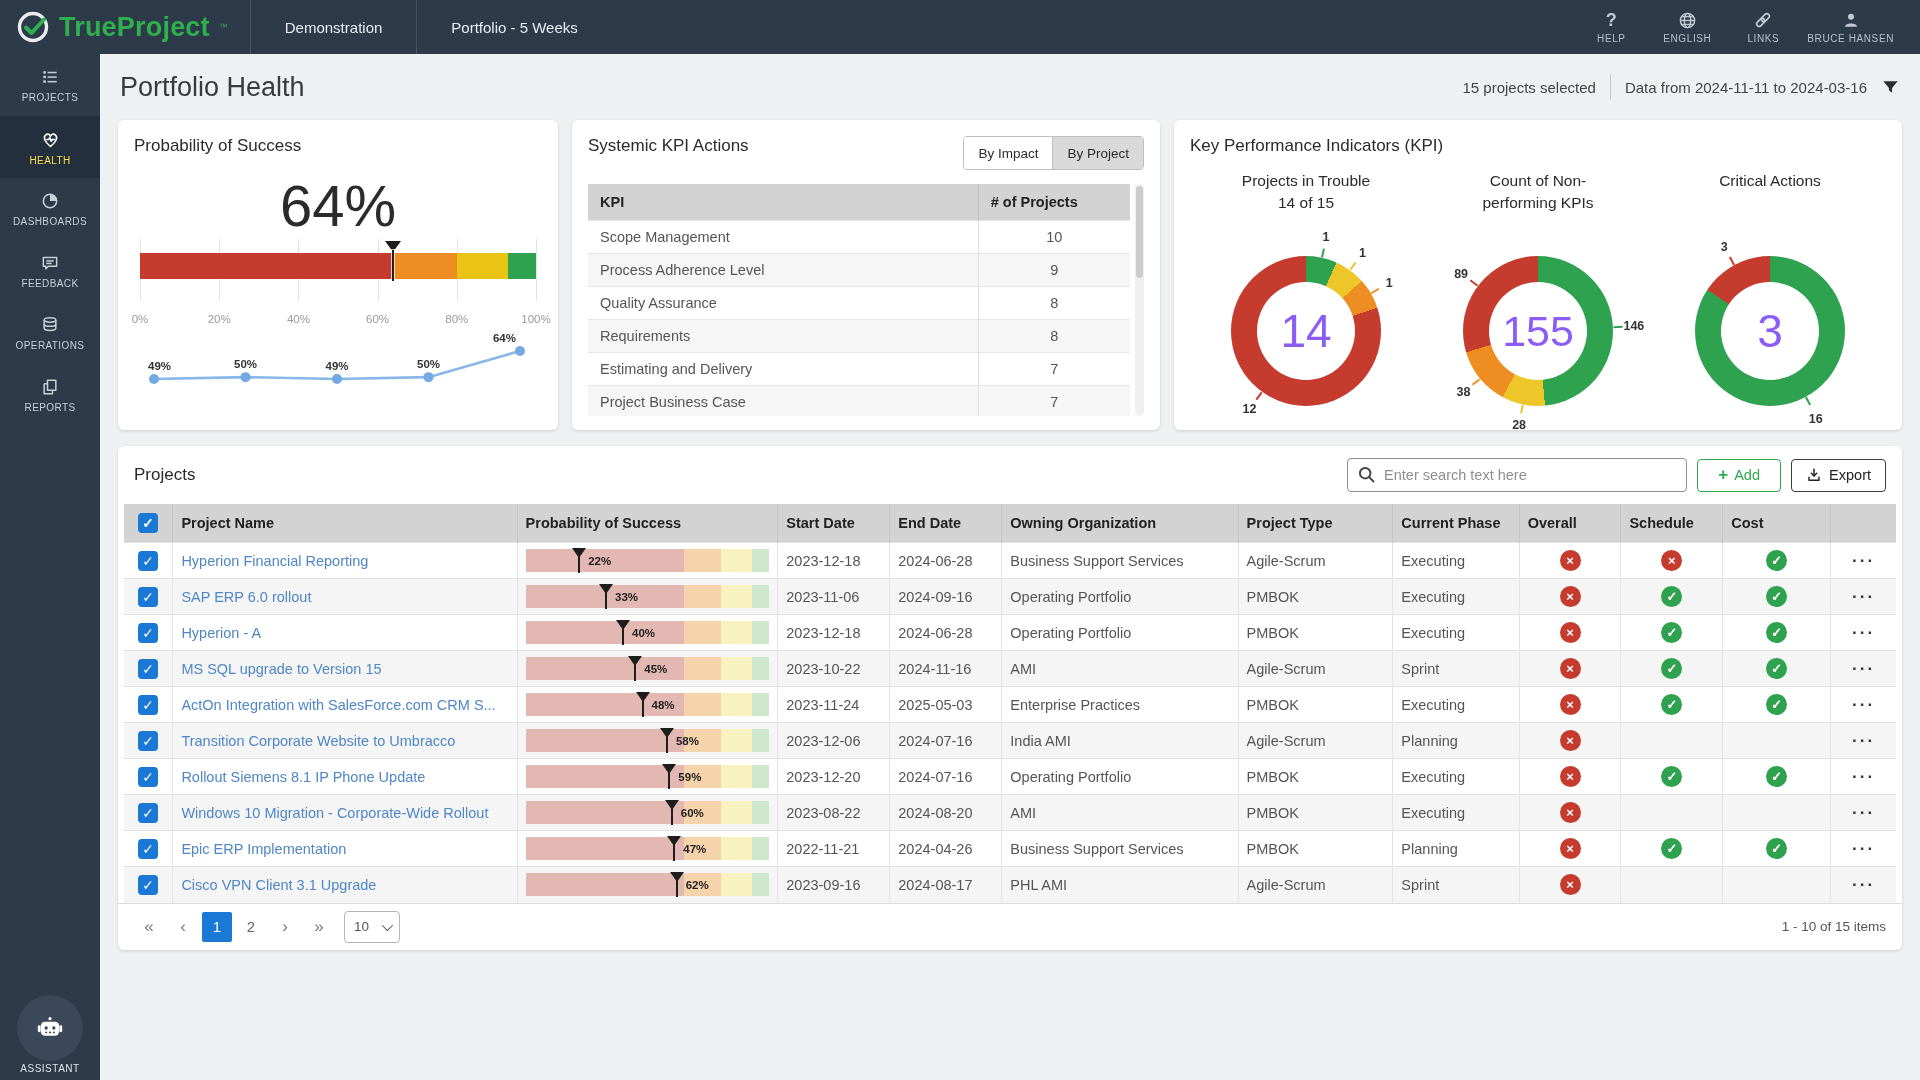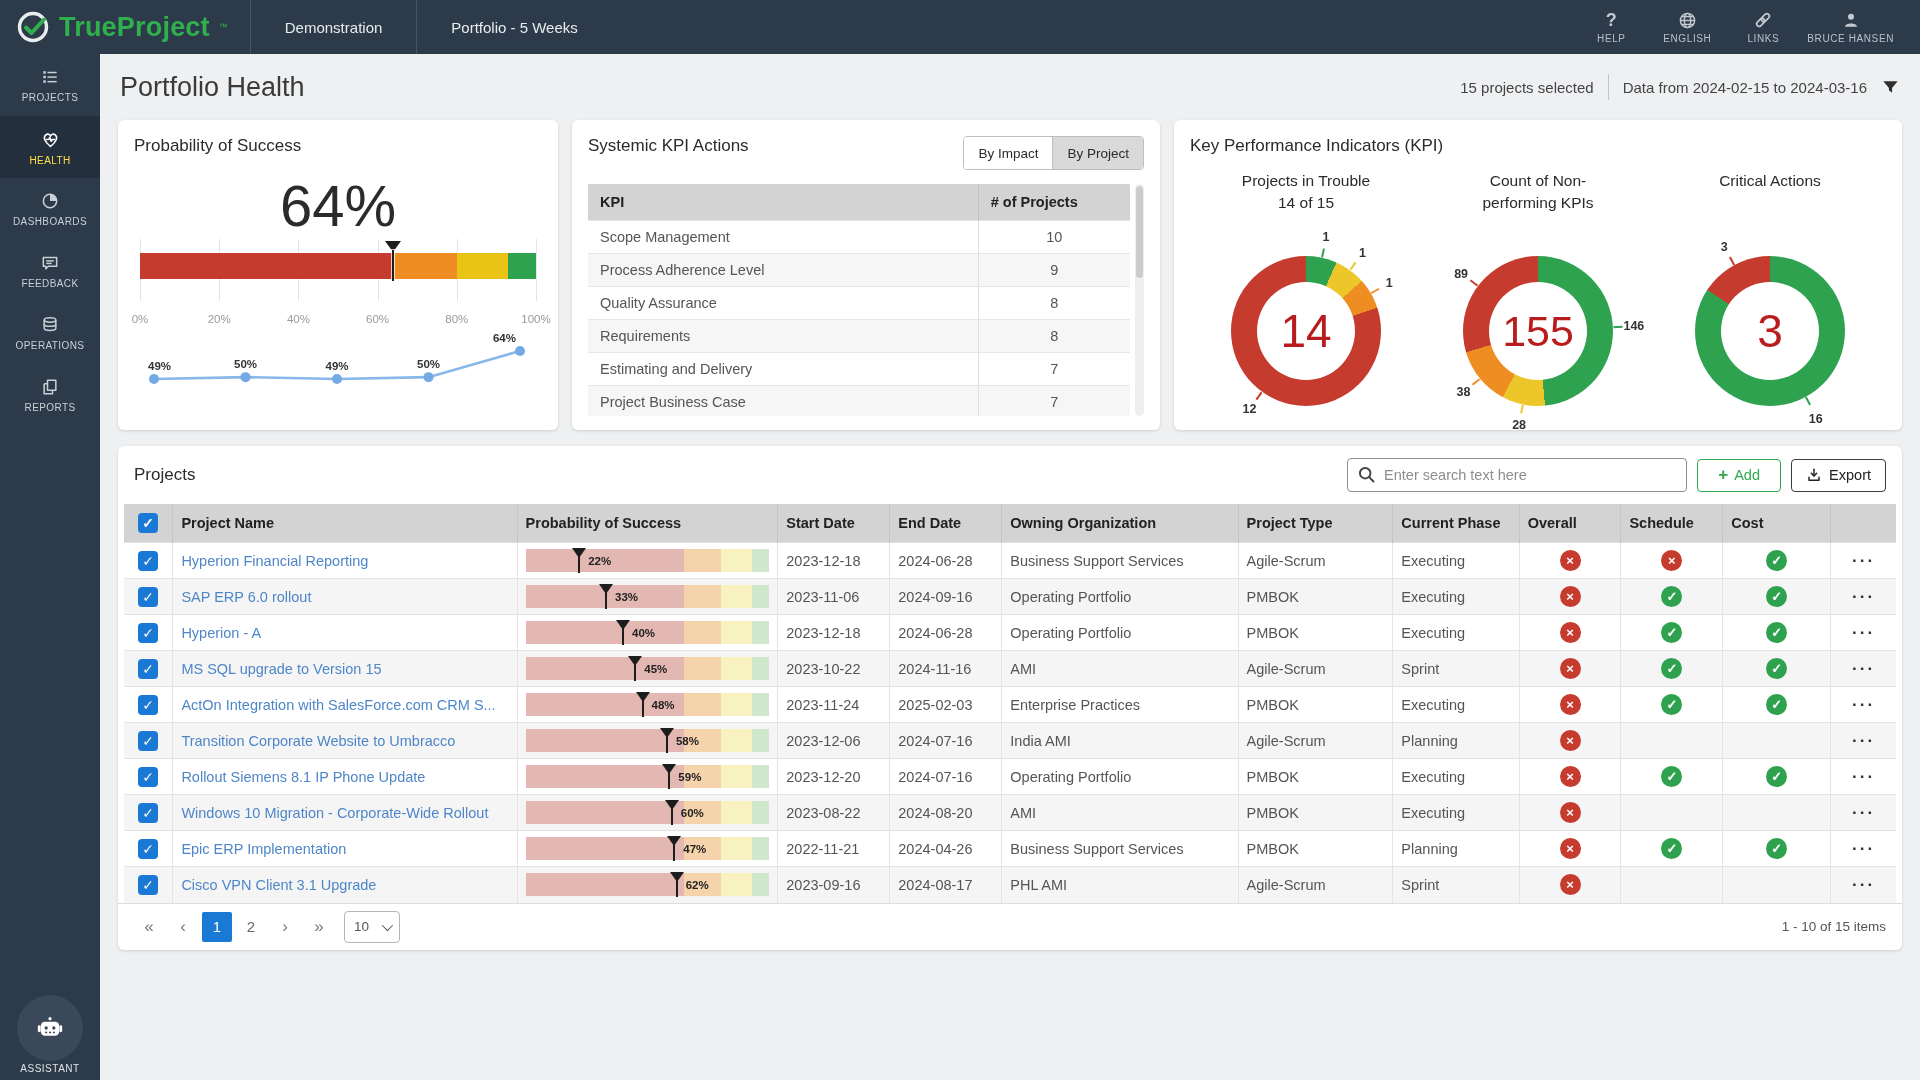--- a/index.html
+++ b/index.html
@@ -82,21 +82,21 @@
 
   
   .card-kpi { flex:1; }
   .donut-row { display:flex; margin-top:14px; }
   .donut-col { flex:1; display:flex; flex-direction:column; align-items:center; }
   .donut-title { height:52px; text-align:center; font-size:15.5px; color:#2b2b2b; line-height:1.45; }
   .donut-wrap { position:relative; width:150px; height:150px; margin-top:34px; }
   .donut-ring { position:absolute; inset:0; border-radius:50%; }
   .donut-ring:before { content:""; position:absolute; inset:26px; background:#fff; border-radius:50%; }
   .donut-center { position:absolute; inset:0; display:flex; align-items:center; justify-content:center;
-    font-size:46px; color:#b91c1c; }
+    font-size:46px; color:#8b5cf6; }
   .donut-lbl { position:absolute; transform:translate(-50%,-50%); font-size:12.5px; font-weight:700; color:#333; }
   .donut-tick { position:absolute; width:9px; height:2px; }
 
   
   .projects-panel { margin:16px 18px 0 18px; background:#fff; border-radius:6px;
     box-shadow:0 1px 3px rgba(0,0,0,.14); padding:0 0 0 0; }
   .proj-head { display:flex; align-items:center; padding:12px 16px; }
   .proj-title { font-size:17px; color:#2b2b2b; }
   .proj-tools { margin-left:auto; display:flex; align-items:center; gap:10px; }
   .searchbox { position:relative; width:340px; }
@@ -286,21 +286,21 @@
     <span class="lbl">ASSISTANT</span>
   </div>
 </div>
 
 <div class="main">
   <div class="page-head">
     <div class="page-title">Portfolio Health</div>
     <div class="head-right">
       <span>15 projects selected</span>
       <span class="vdiv"></span>
-      <span>Data from 2024-02-15 to 2024-03-16</span>
+      <span>Data from 2024-11-11 to 2024-03-16</span>
       <span style="cursor:pointer">
         <svg width="19" height="19" viewBox="0 0 24 24" fill="#2e2e2e">
           <path d="M3 4 H21 L14 12.5 V18.5 L10 15.5 V12.5 Z"></path>
         </svg>
       </span>
     </div>
   </div>
 
   <div class="cards">
 
@@ -614,21 +614,21 @@
               <div class="mini-bar">
                 <div class="seg" style="width:65%;background:#e3b7b2"></div>
                 <div class="seg" style="width:15%;background:#f5d3ab"></div>
                 <div class="seg" style="width:13%;background:#f8f1c0"></div>
                 <div class="seg" style="width:7%;background:#cfe7cd"></div>
                 <span class="mini-mark" style="left:48%"></span>
                 <span class="mini-pct" style="left:calc(48% + 9px)">48%</span>
               </div>
             </td>
             <td>2023-11-24</td>
-            <td>2025-02-03</td>
+            <td>2025-05-03</td>
             <td>Enterprise Practices</td>
             <td>PMBOK</td>
             <td>Executing</td>
             <td class="center"><span class="stat bad">×</span></td>
             <td class="center"><span class="stat good">✓</span></td>
             <td class="center"><span class="stat good">✓</span></td>
             <td class="center" style="border-right:none"><span class="dots">···</span></td>
           </tr>
           <tr>
             <td class="center"><span class="chk">✓</span></td>

